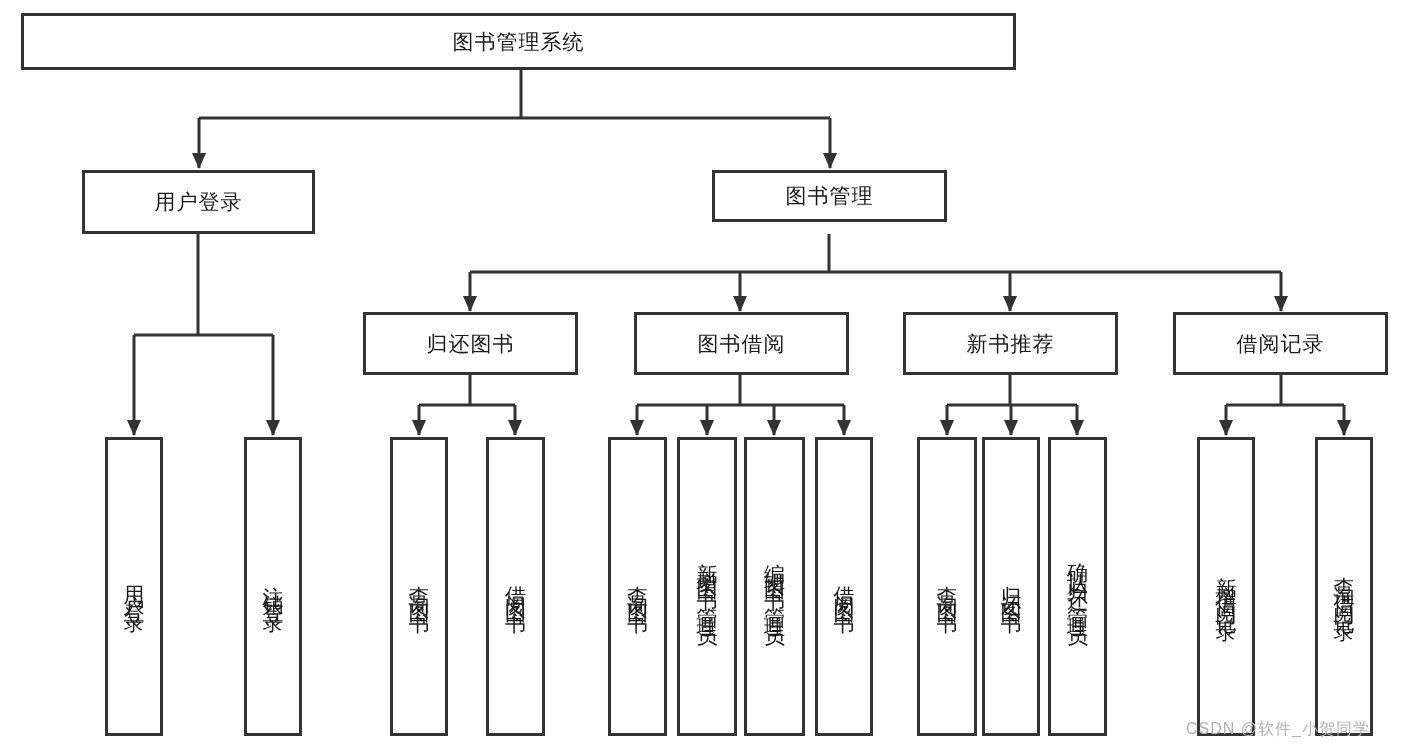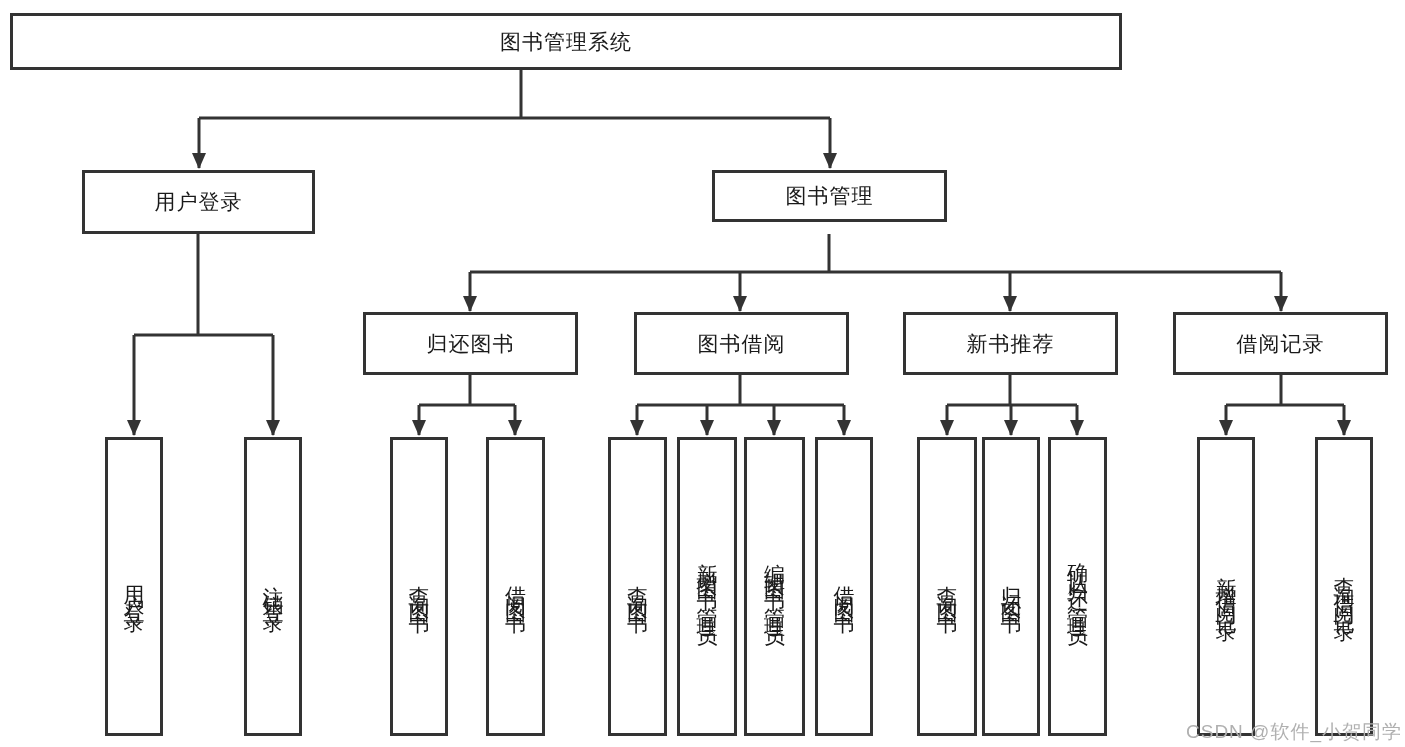--- a/index.html
+++ b/index.html
@@ -30,21 +30,21 @@
   }
   .node.v{
     writing-mode:vertical-rl;
     text-orientation:mixed;
     letter-spacing:9px;
     font-size:21px;
   }
   #watermark{
     position:absolute;
     left:1186px;top:719px;
-    font-size:19px;
+    font-size:16px;
     color:var(--wm);
     letter-spacing:1px;
     white-space:nowrap;
   }
 </style>
 </head>
 <body>
 
 <div id="canvas">
 
@@ -82,21 +82,21 @@
     <path d="M1010,375 V405 M947,405 H1077"></path>
     <path d="M947,405 V435" marker-end="url(#arr)"></path>
     <path d="M1011,405 V435" marker-end="url(#arr)"></path>
     <path d="M1077,405 V435" marker-end="url(#arr)"></path>
 
     <path d="M1281,375 V405 M1226,405 H1344"></path>
     <path d="M1226,405 V435" marker-end="url(#arr)"></path>
     <path d="M1344,405 V435" marker-end="url(#arr)"></path>
   </svg>
 
-  <div class="node h" style="left:10px;top:13px;width:1112px;height:57px">图书管理系统</div>
+  <div class="node h" style="left:21px;top:13px;width:995px;height:57px">图书管理系统</div>
 
   <div class="node h" style="left:82px;top:170px;width:233px;height:64px">用户登录</div>
   <div class="node h" style="left:712px;top:170px;width:235px;height:52px">图书管理</div>
 
   <div class="node h" style="left:363px;top:312px;width:215px;height:63px">归还图书</div>
   <div class="node h" style="left:634px;top:312px;width:215px;height:63px">图书借阅</div>
   <div class="node h" style="left:903px;top:312px;width:215px;height:63px">新书推荐</div>
   <div class="node h" style="left:1173px;top:312px;width:215px;height:63px">借阅记录</div>
 
   <div class="node v" style="left:105px;top:437px;width:58px;height:299px">用户登录</div>

